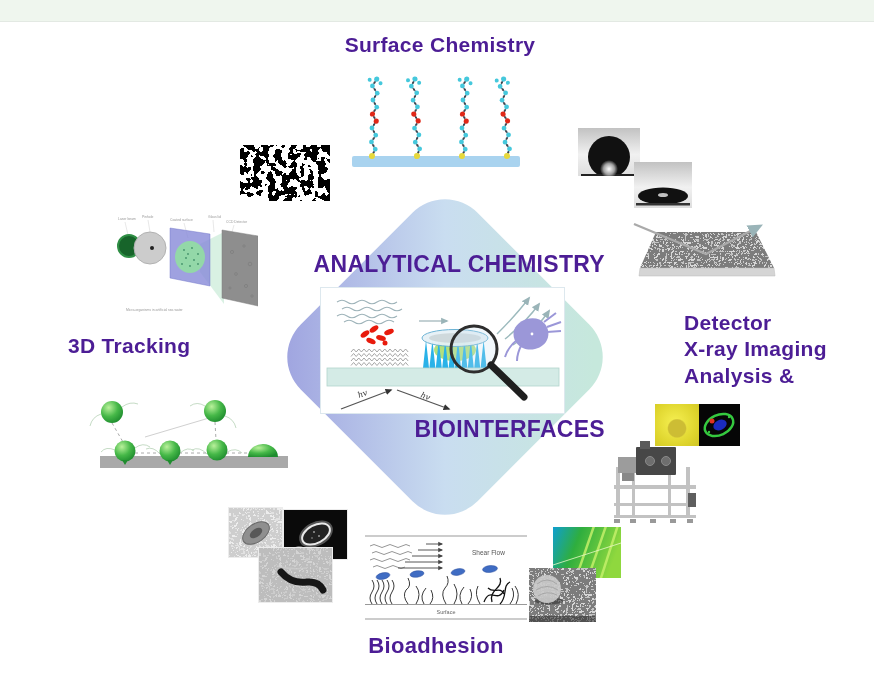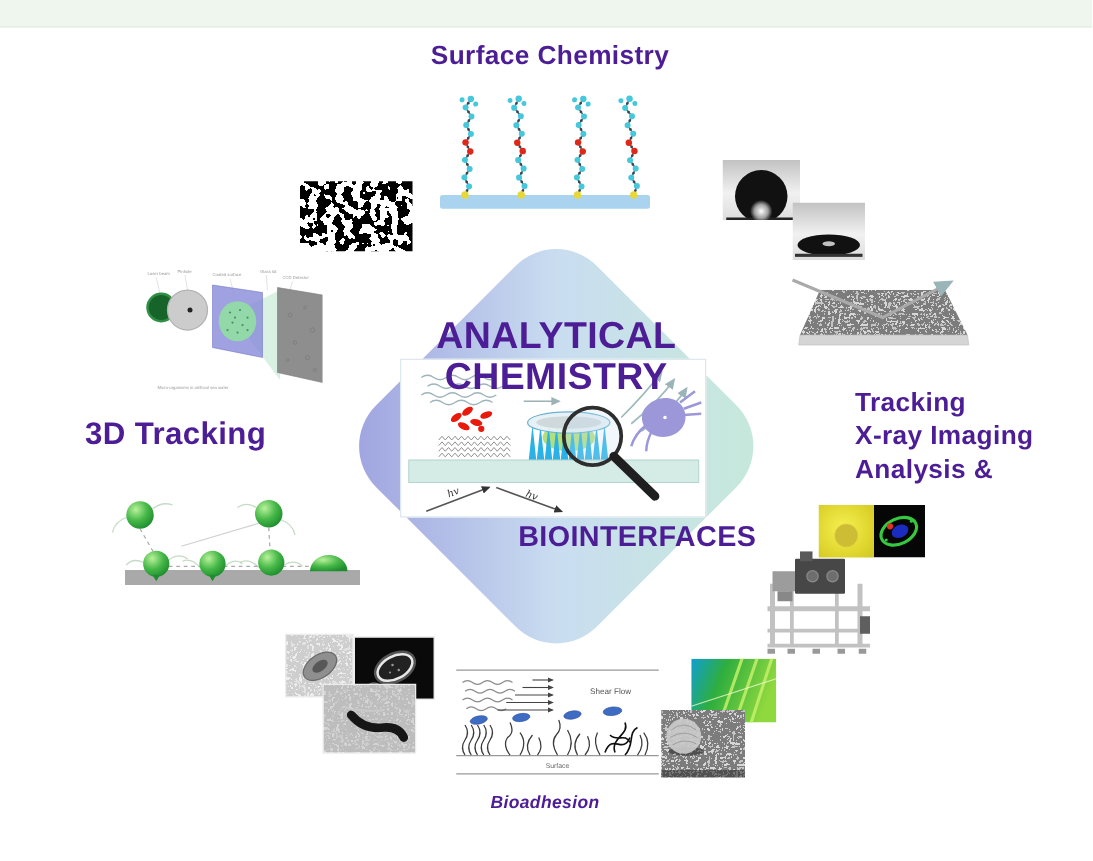--- a/index.html
+++ b/index.html
@@ -5,28 +5,28 @@
   html,body{margin:0;padding:0;background:#ffffff;}
   #stage{position:relative;width:874px;height:689px;overflow:hidden;background:#ffffff;
          font-family:"Liberation Sans",sans-serif;}
   .abs{position:absolute;}
   .lbl{font-weight:bold;color:#4c1d95;line-height:1.1;letter-spacing:0.3px;}
   #topbar{left:0;top:0;width:874px;height:21px;background:#eff6ee;border-bottom:1px solid #e3e9e3;}
   #diamond{left:320px;top:232px;width:250px;height:250px;border-radius:46px;
            transform:rotate(45deg);
            background:linear-gradient(45deg,#a0a5e0 5%,#c9ddf0 50%,#c6e8dc 92%);
            z-index:1;}
-  #title-top{left:285px;top:252px;width:320px;text-align:center;font-size:30px;z-index:3;}
+  #title-top{left:285px;top:252px;width:320px;text-align:right;font-size:23px;z-index:3;}
   #title-bottom{left:285px;top:417px;width:320px;text-align:right;font-size:23px;z-index:3;}
   #illus-box{left:320px;top:287px;width:243px;height:125px;background:#ffffff;
              border:1px solid #dde8ee;z-index:2;}
   #label-top{left:290px;top:33px;width:300px;text-align:center;font-size:21px;z-index:3;}
   #label-right{left:684px;top:310px;font-size:21px;line-height:1.25;z-index:3;}
-  #label-left{left:68px;top:334px;font-size:25px;z-index:3;}
-  #label-bottom{left:336px;top:634px;width:200px;text-align:center;font-size:14px;z-index:3;font-style:italic;}
+  #label-left{left:68px;top:334px;font-size:21px;z-index:3;}
+  #label-bottom{left:336px;top:634px;width:200px;text-align:center;font-size:22px;z-index:3;}
   .imgbox{z-index:3;}
   #balloons-panel{left:85px;top:390px;width:215px;height:92px;background:#ffffff;z-index:3;}
   #shear-panel{left:360px;top:528px;width:172px;height:100px;background:#ffffff;z-index:3;}
   #yellow-img{left:655px;top:404px;width:44px;height:42px;
       background:radial-gradient(circle at 50% 58%, #cdbd34 0 26%, rgba(0,0,0,0) 30%),
                  radial-gradient(circle at 45% 45%, #f6f052, #ddd32b 70%, #cfc528);}
   #cell1{left:228px;top:507px;width:53px;height:49px;border:1px solid #ececec;}
   #cell2{left:283px;top:509px;width:63px;height:49px;border:1px solid #ececec;}
   #cell3{left:258px;top:547px;width:73px;height:54px;border:1px solid #ececec;z-index:4;}
   #green-img{left:553px;top:527px;width:68px;height:51px;}
@@ -217,21 +217,21 @@
   </svg>
   <svg class="abs imgbox" style="left:628px;top:216px;" width="160" height="72" viewBox="0 0 160 72">
     <clipPath id="slabclip">
         <polygon points="28,16 128,16 146,52 12,52"></polygon>
       </clipPath>
     <rect width="160" height="60" filter="url(#f-dark)" clip-path="url(#slabclip)"></rect>
     <polygon points="12,52 146,52 147,60 11,60" fill="#d5d5d5" stroke="#bbb" stroke-width="0.5"></polygon>
     <polyline points="6,8 78,38 132,10" fill="none" stroke="#aaa" stroke-width="2.4" marker-end="url(#m-gray)"></polyline>
   </svg>
   <div id="label-right" class="abs lbl">
-    <div>Tracking</div>
+    <div>Detector</div>
     <div>X-ray Imaging</div>
     <div>Analysis &amp;</div>
   </div>
   <div id="yellow-img" class="abs imgbox"></div>
   <svg class="abs imgbox" style="left:699px;top:404px;" width="41" height="42" viewBox="0 0 41 42">
     <rect width="41" height="42" fill="#060606"></rect>
     <ellipse cx="20" cy="21" rx="15" ry="10" transform="rotate(-25 20 21)" fill="none" stroke="#35c93f" stroke-width="2.5"></ellipse>
     <ellipse cx="21" cy="21" rx="7" ry="5" transform="rotate(-25 21 21)" fill="#1a2bbf"></ellipse>
     <circle cx="13" cy="17" r="2.5" fill="#e03222"></circle>
     <circle cx="30" cy="13" r="1.2" fill="#35c93f"></circle>

